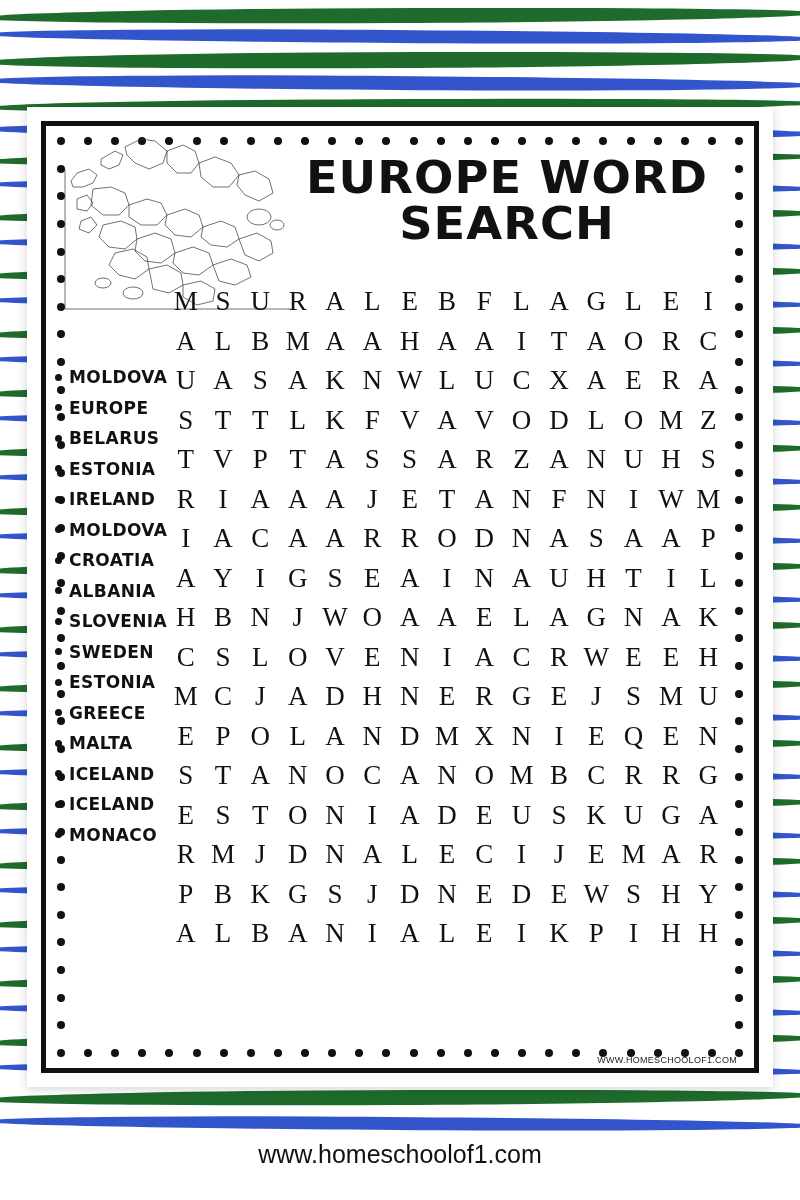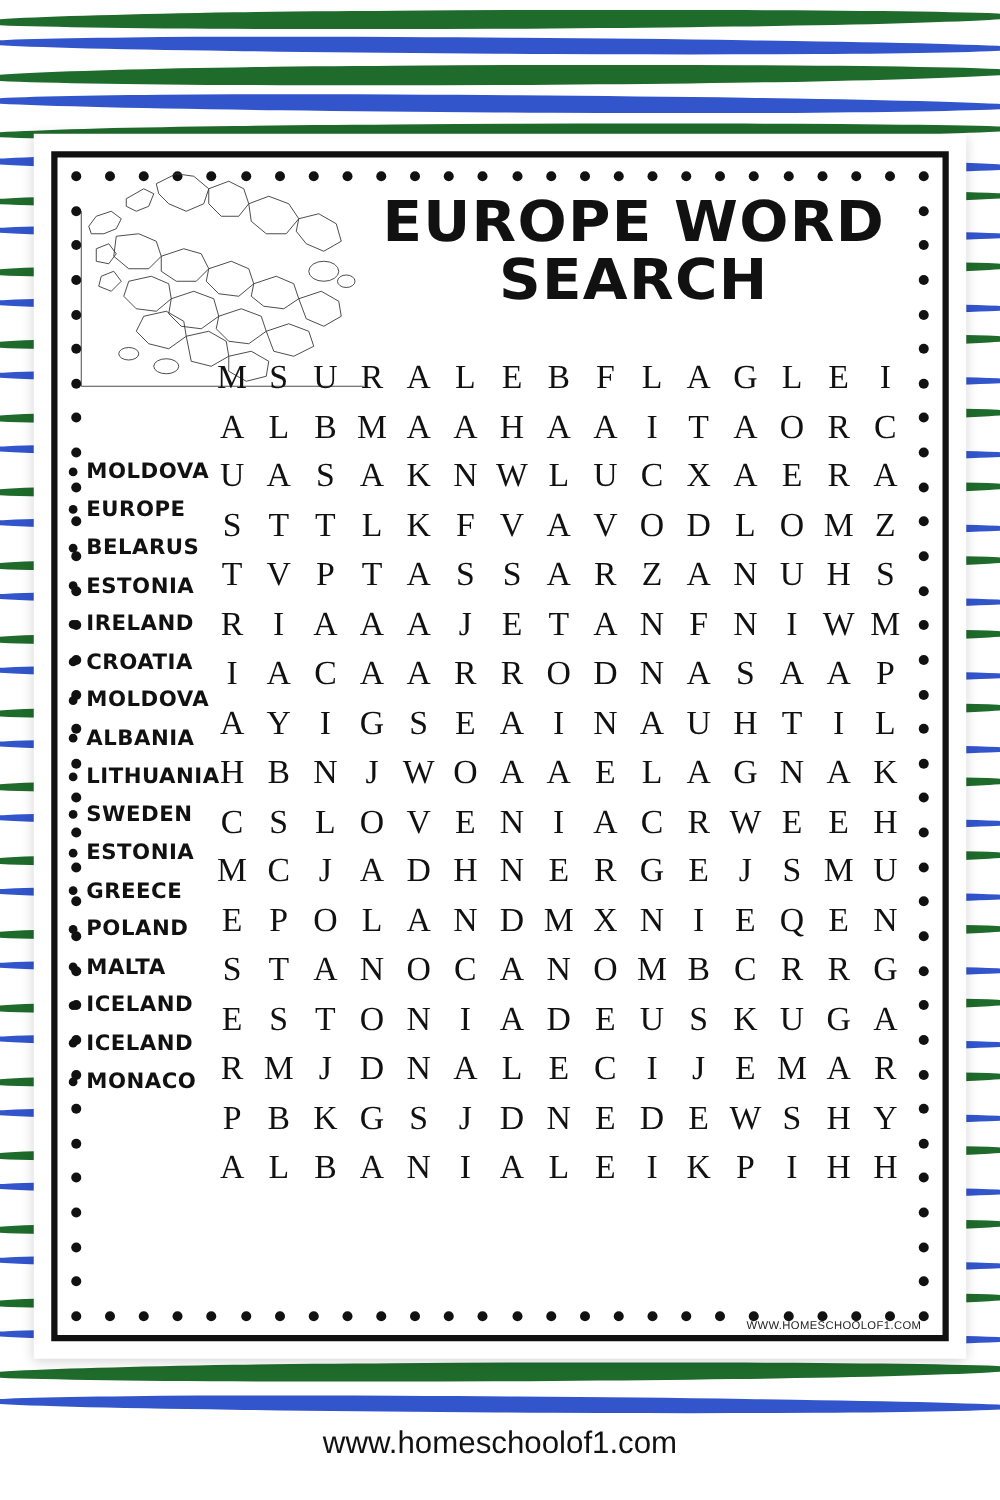--- a/index.html
+++ b/index.html
@@ -373,49 +373,45 @@
       <div class="word-item">
         <span class="word-bullet"></span>
         <span>ESTONIA</span>
       </div>
       <div class="word-item">
         <span class="word-bullet"></span>
         <span>IRELAND</span>
       </div>
       <div class="word-item">
         <span class="word-bullet"></span>
+        <span>MOLDOVA</span>
+      </div>
+      <div class="word-item">
+        <span class="word-bullet"></span>
         <span>CROATIA</span>
       </div>
       <div class="word-item">
         <span class="word-bullet"></span>
-        <span>MOLDOVA</span>
-      </div>
-      <div class="word-item">
-        <span class="word-bullet"></span>
         <span>ALBANIA</span>
       </div>
       <div class="word-item">
         <span class="word-bullet"></span>
-        <span>LITHUANIA</span>
+        <span>SLOVENIA</span>
       </div>
       <div class="word-item">
         <span class="word-bullet"></span>
         <span>SWEDEN</span>
       </div>
       <div class="word-item">
         <span class="word-bullet"></span>
         <span>ESTONIA</span>
       </div>
       <div class="word-item">
         <span class="word-bullet"></span>
         <span>GREECE</span>
-      </div>
-      <div class="word-item">
-        <span class="word-bullet"></span>
-        <span>POLAND</span>
       </div>
       <div class="word-item">
         <span class="word-bullet"></span>
         <span>MALTA</span>
       </div>
       <div class="word-item">
         <span class="word-bullet"></span>
         <span>ICELAND</span>
       </div>
       <div class="word-item">

